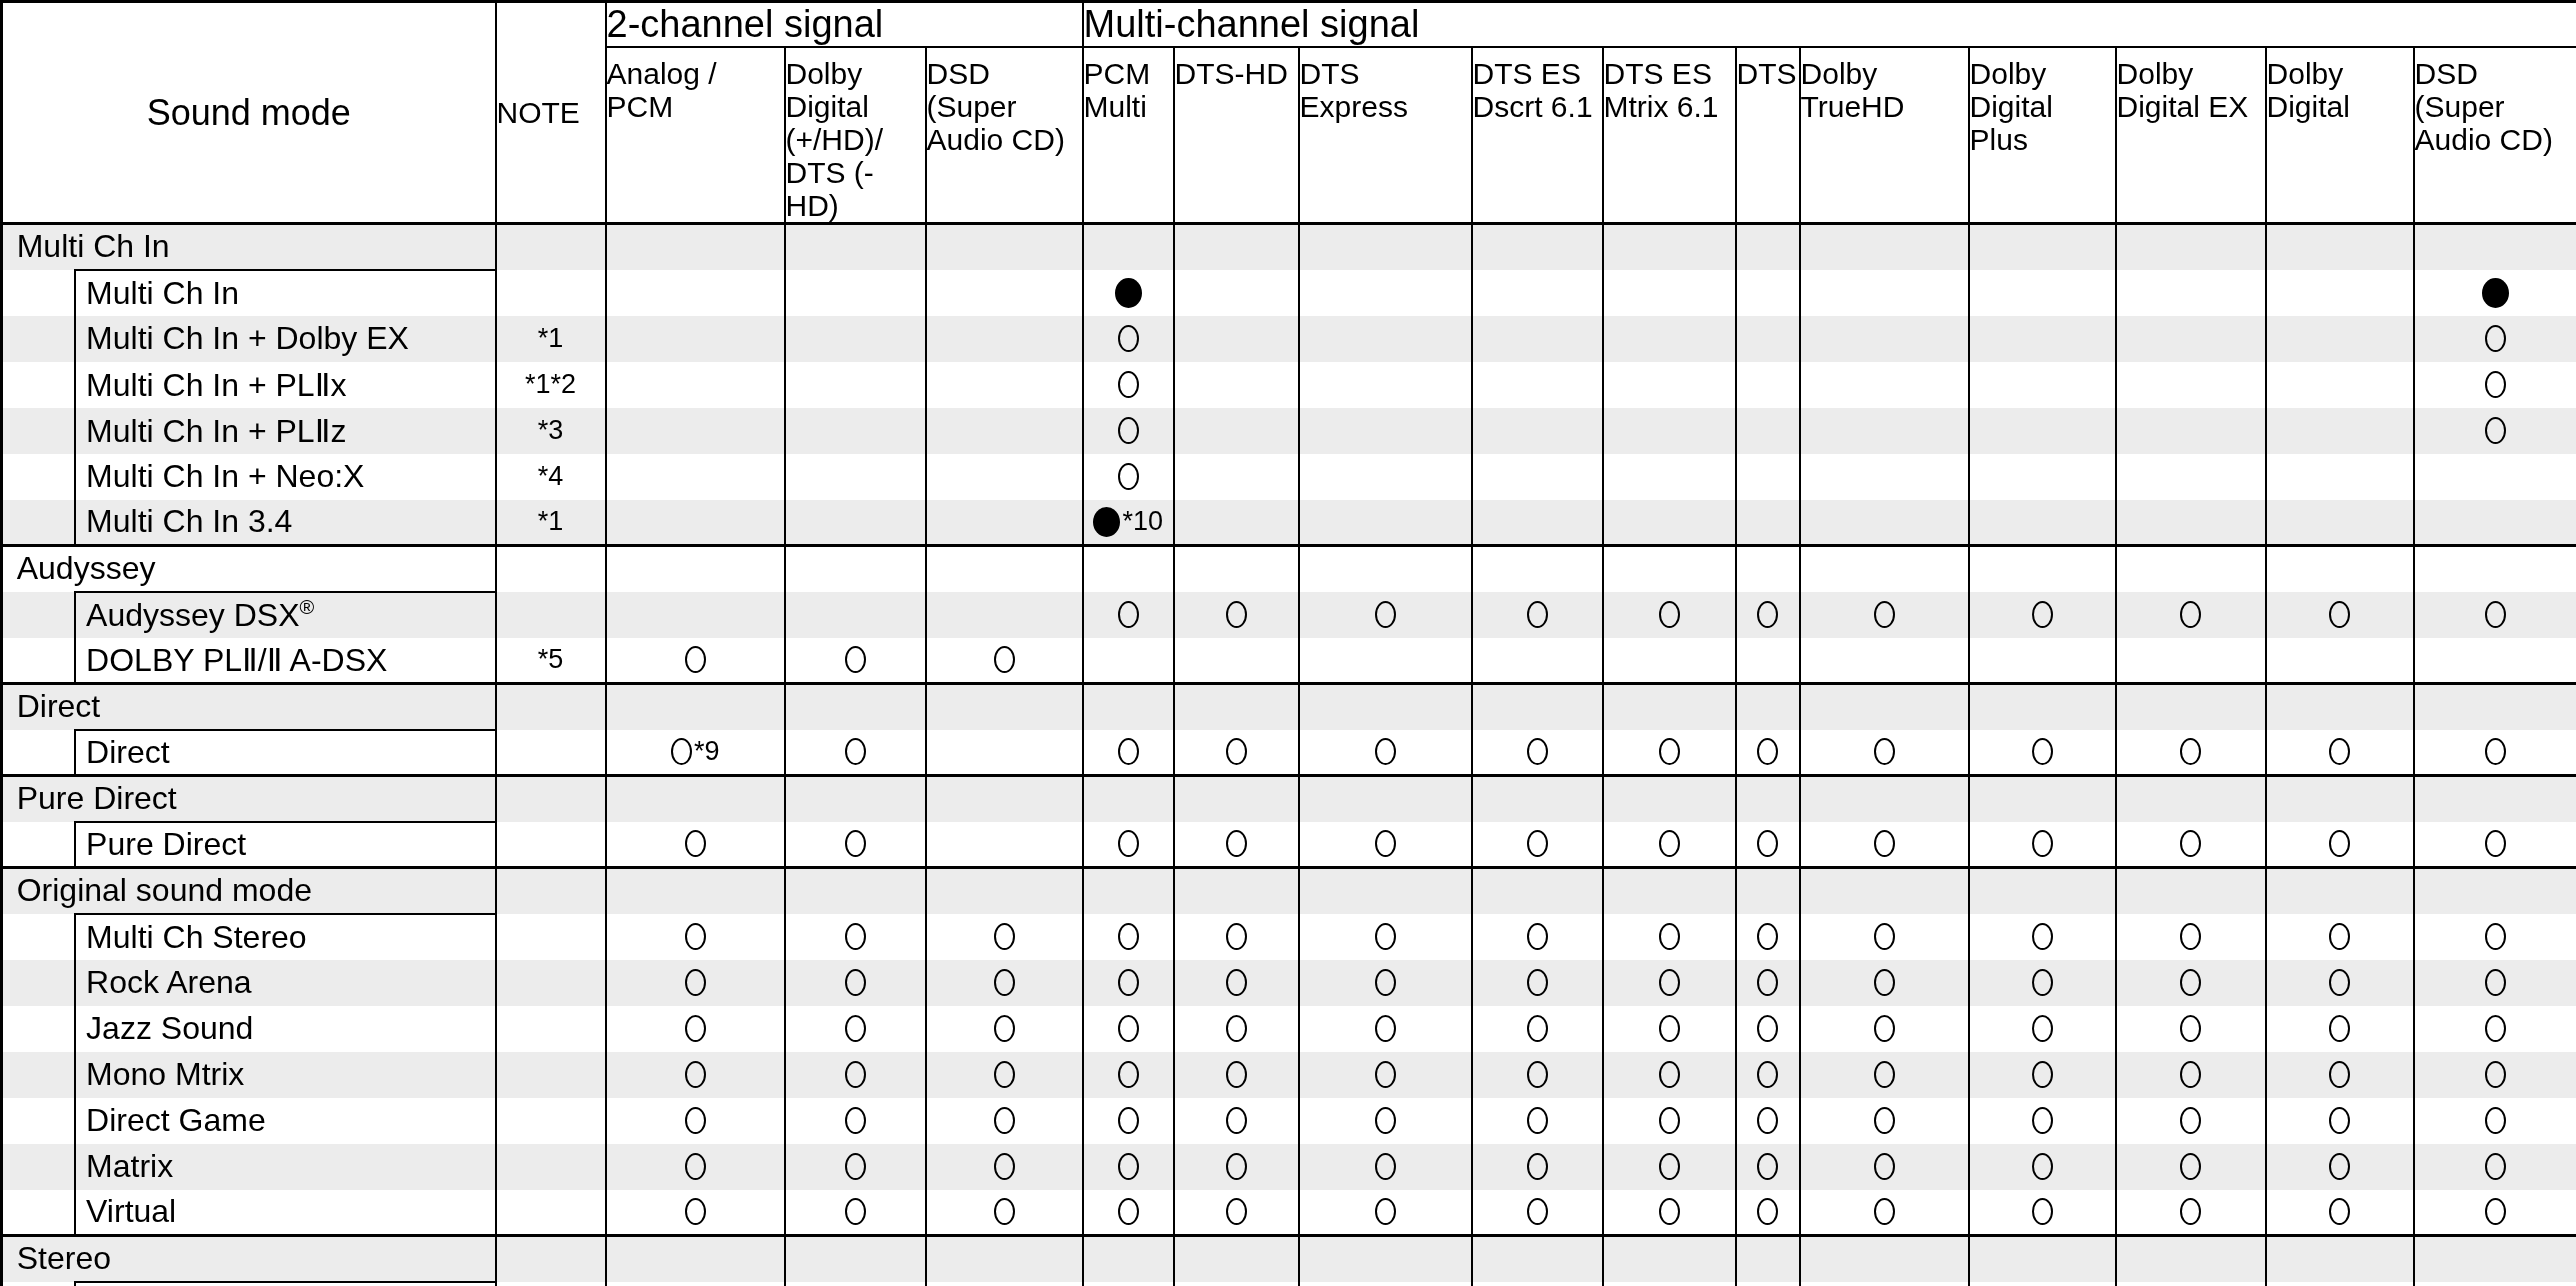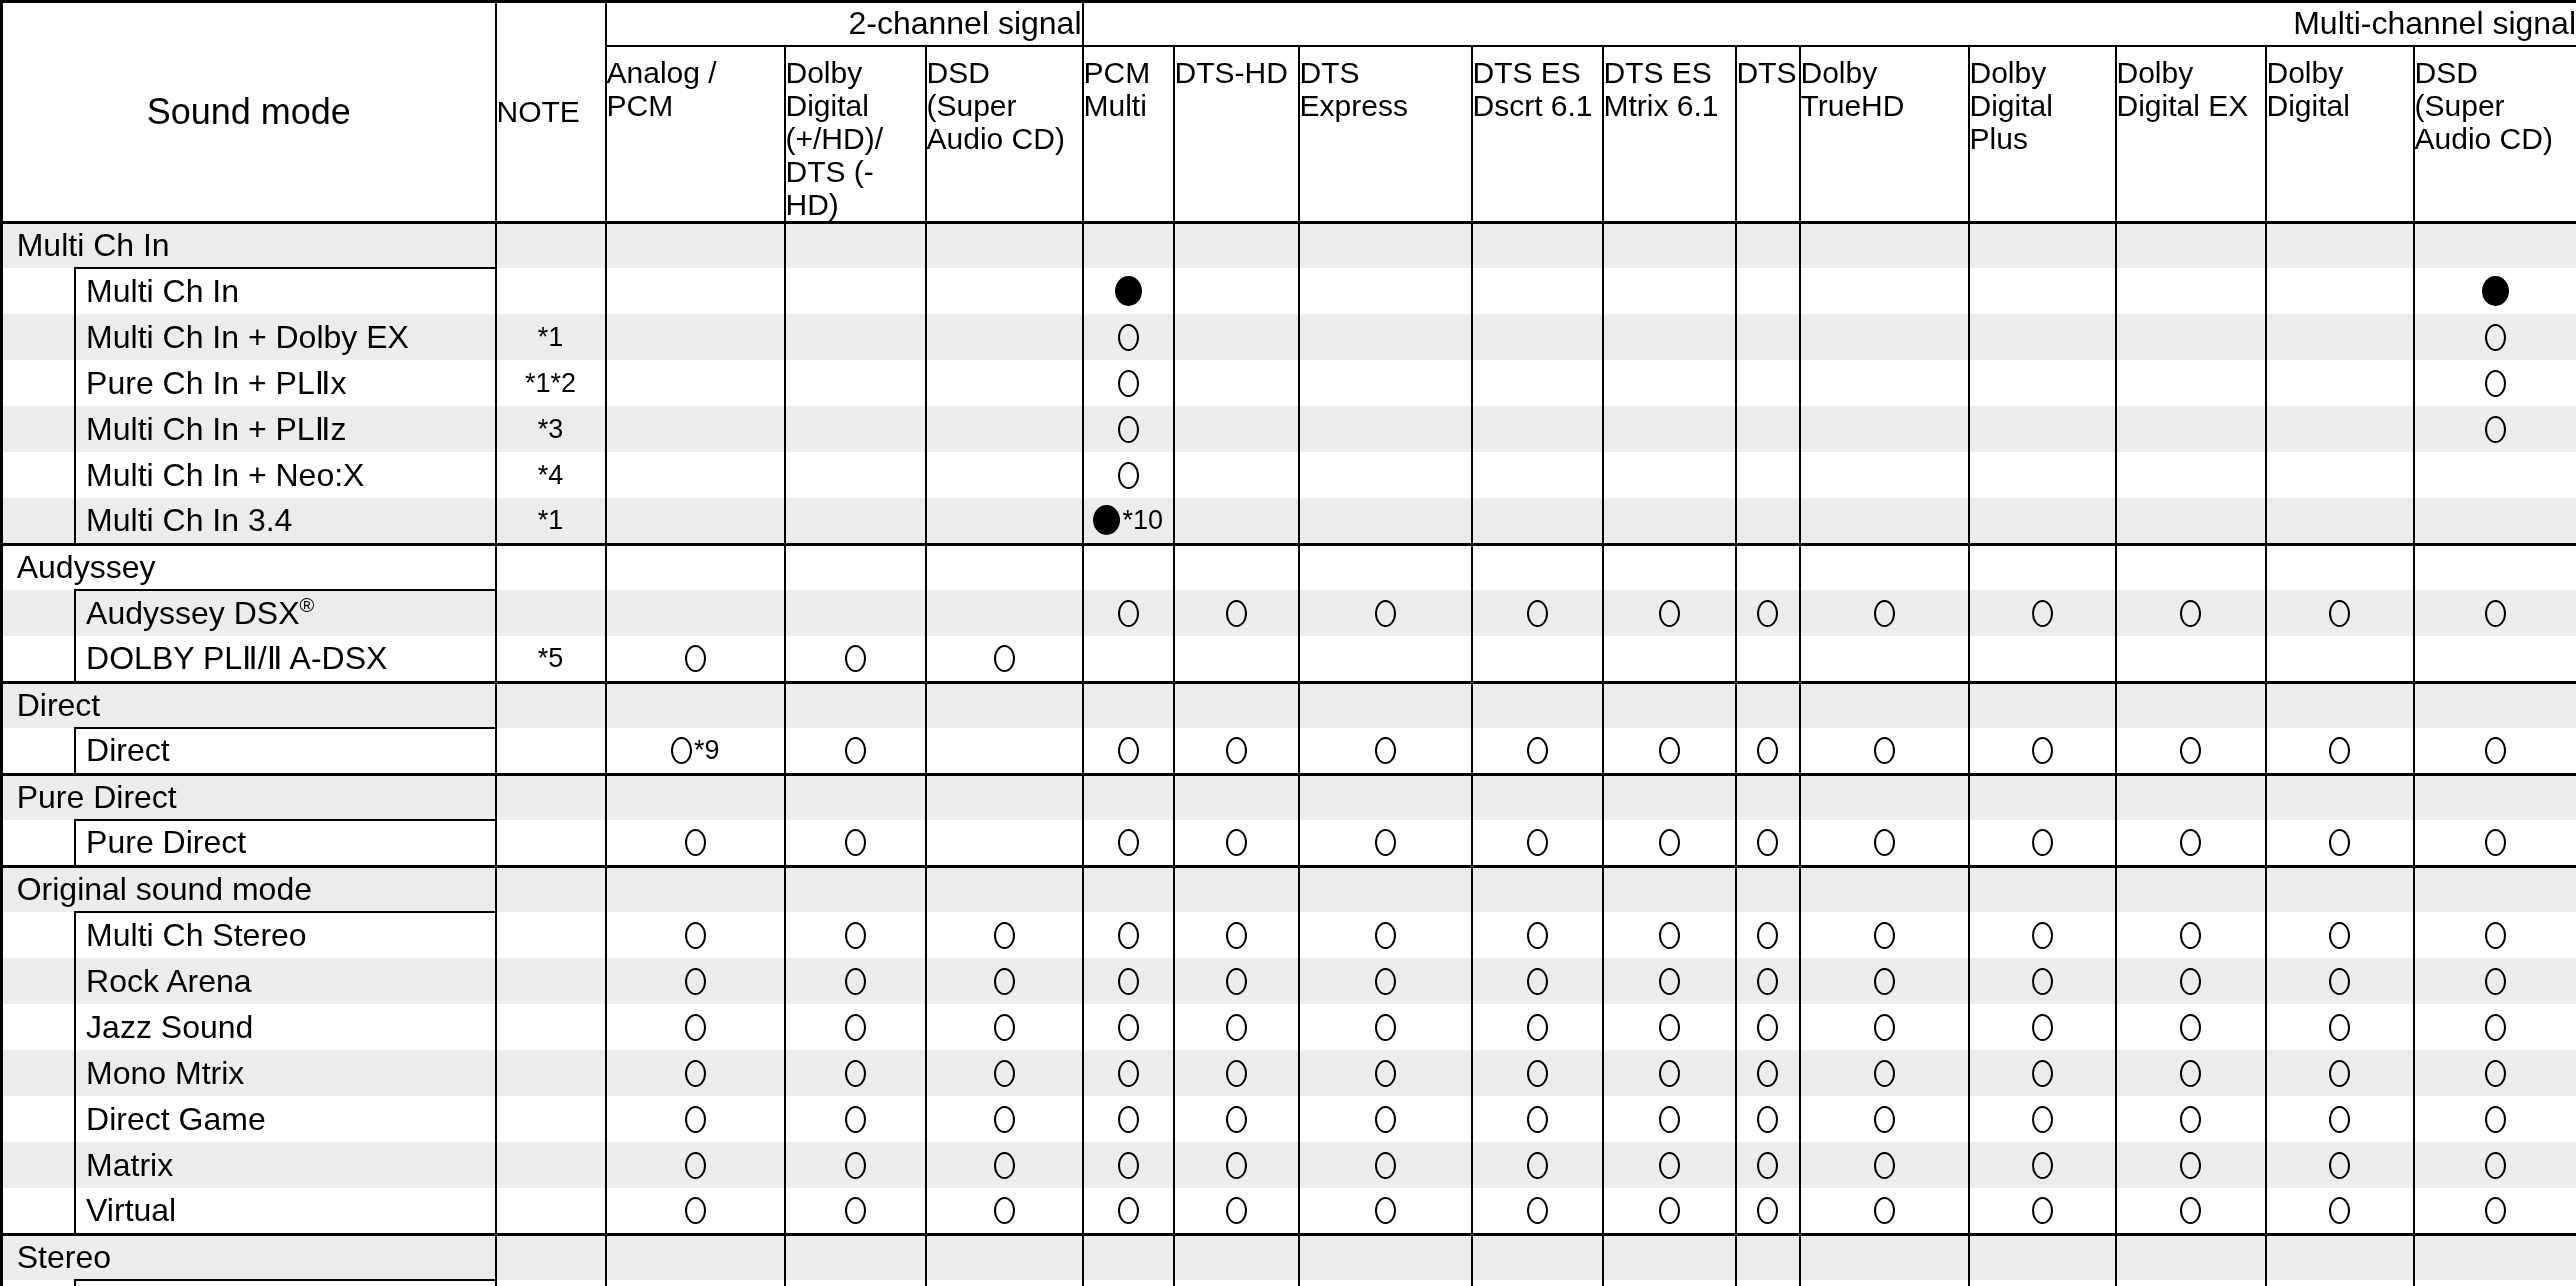--- a/index.html
+++ b/index.html
@@ -5,21 +5,21 @@
   html,body{margin:0;padding:0;background:#fff;}
   body{width:2576px;font-family:"Liberation Sans","DejaVu Sans",sans-serif;color:#000;}
   table{border-collapse:collapse;table-layout:fixed;width:2576px;border:3.8px solid #000;}
   th,td{padding:0;margin:0;}
   
   #grp-row{height:44px;}
   #col-row{height:144px;}
   th{font-weight:normal;background:#fff;}
   .corner{font-size:36px;text-align:center;vertical-align:middle;}
   .noteh{font-size:30px;text-align:left;vertical-align:middle;}
-  .grp{font-size:32px;text-align:right;vertical-align:middle;border-bottom:2.3px solid #000;}
+  .grp{font-size:38px;text-align:left;vertical-align:middle;border-bottom:2.3px solid #000;}
   .colh{font-size:30px;line-height:33px;text-align:left;vertical-align:top;padding-top:9px;
         white-space:pre-line;}
   .hbot{border-bottom:3.8px solid #000;}
   
   .bl{border-left:2.3px solid #000;}
   
   tbody tr{height:46px;}
   tr.g{background:#ececec;}
   tr.w{background:#fff;}
   .sect{border-top:3px solid #000;}
@@ -153,21 +153,21 @@
         <td class="data bl"></td>
         <td class="data bl"></td>
         <td class="data bl"></td>
         <td class="data bl"></td>
         <td class="data bl"></td>
         <td class="data bl"></td>
         <td class="data bl"><span class="oc"></span></td>
       </tr>
       <tr class="w">
         <td class="ind"></td>
-        <td class="lbl boxl">Pure Ch In + PLⅡx</td>
+        <td class="lbl boxl">Multi Ch In + PLⅡx</td>
         <td class="note bl">*1*2</td>
         <td class="data bl"></td>
         <td class="data bl"></td>
         <td class="data bl"></td>
         <td class="data bl"><span class="oc"></span></td>
         <td class="data bl"></td>
         <td class="data bl"></td>
         <td class="data bl"></td>
         <td class="data bl"></td>
         <td class="data bl"></td>

